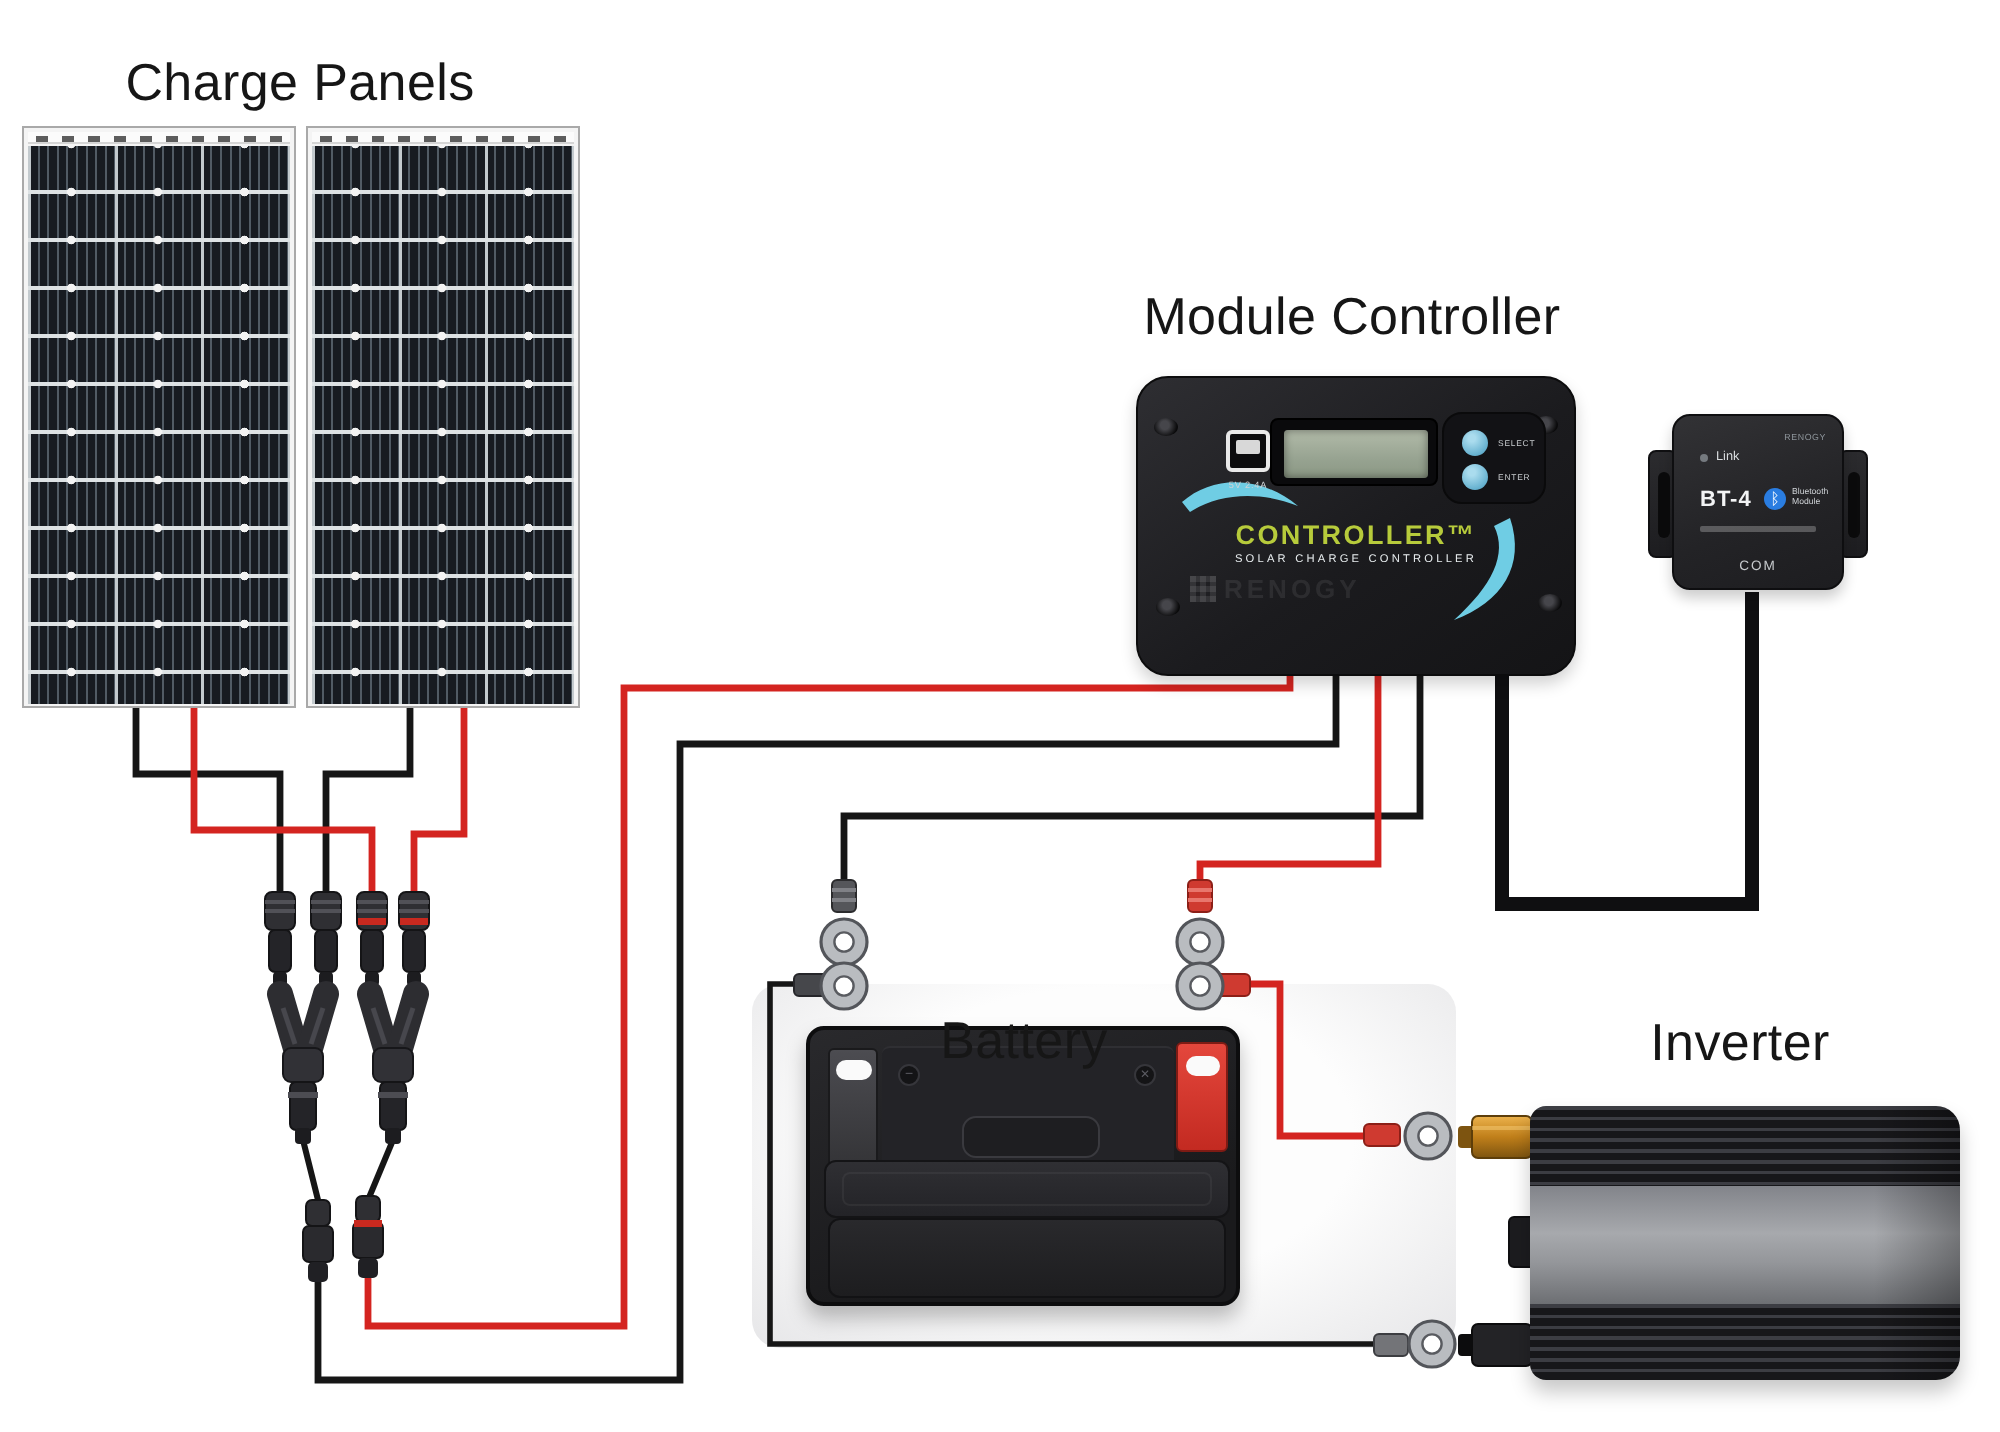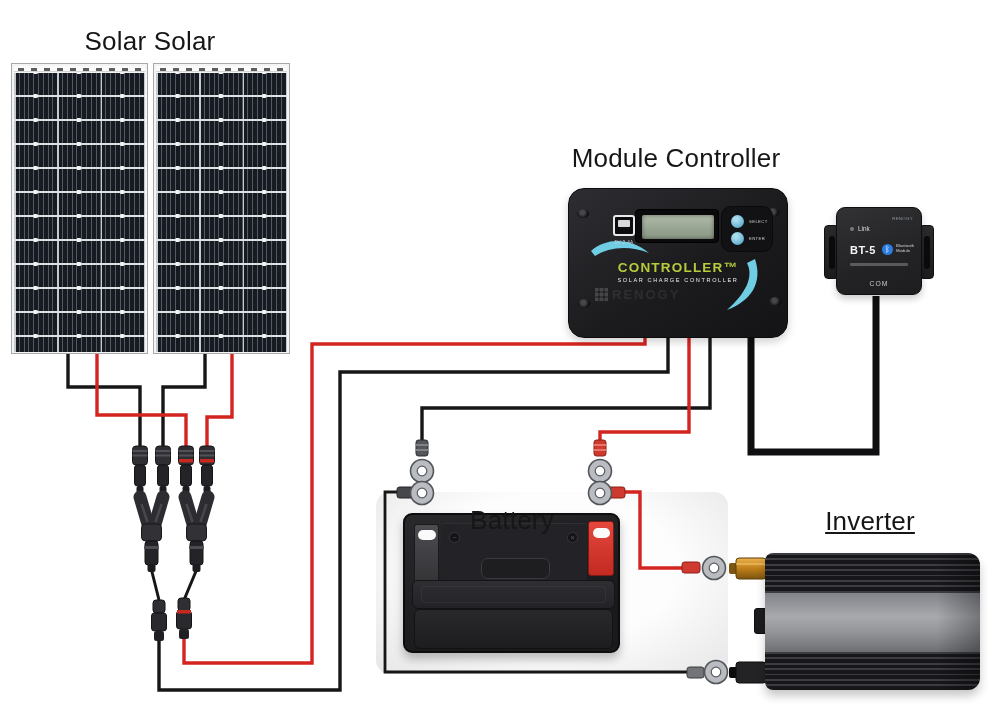--- a/index.html
+++ b/index.html
@@ -117,24 +117,24 @@
       background:linear-gradient(180deg,#82848a 0%,#a7a9ad 40%,#94969a 65%,#6d6f73 100%);}
   .inverter .fins.b{height:38px;}
   .inverter::after{content:"";position:absolute;inset:0;
       background:linear-gradient(90deg,transparent 80%,rgba(0,0,0,.30));}
 </style>
 </head>
 <body>
 
 <div class="stage">
 
-  <div class="title" style="left:60px;top:26px;width:180px;">Solar Solar</div>
+  <div class="title" style="left:60px;top:26px;width:180px;">Charge Panels</div>
   <div class="title" style="left:560px;top:143px;width:232px;">Module Controller</div>
   <div class="title" style="left:452px;top:461px;width:120px;margin-top:44px;">Battery</div>
-  <div class="title" style="left:800px;top:506px;width:140px;text-decoration:underline;">Inverter</div>
+  <div class="title" style="left:800px;top:506px;width:140px;">Inverter</div>
 
   <div class="panel" style="left:11px;">
     <div class="strip"></div>
     <div class="cells"></div>
   </div>
   <div class="panel" style="left:153px;">
     <div class="strip"></div>
     <div class="cells"></div>
   </div>
 
@@ -269,21 +269,21 @@
       </div>
     <div class="bt-ear" style="left:95px;">
         <div class="slot"></div>
       </div>
     <div class="bt-body">
       <div class="bt-brand">RENOGY</div>
       <div class="bt-link">
         <span class="dot"></span>
         <span class="txt">Link</span>
       </div>
-      <div class="bt-model">BT-5</div>
+      <div class="bt-model">BT-4</div>
       <div class="bt-icon">ᛒ</div>
       <div class="bt-bticon-text">
         <div>Bluetooth</div>
         <div>Module</div>
       </div>
       <div class="bt-fineprint"></div>
       <div class="bt-com">COM</div>
     </div>
   </div>
 

